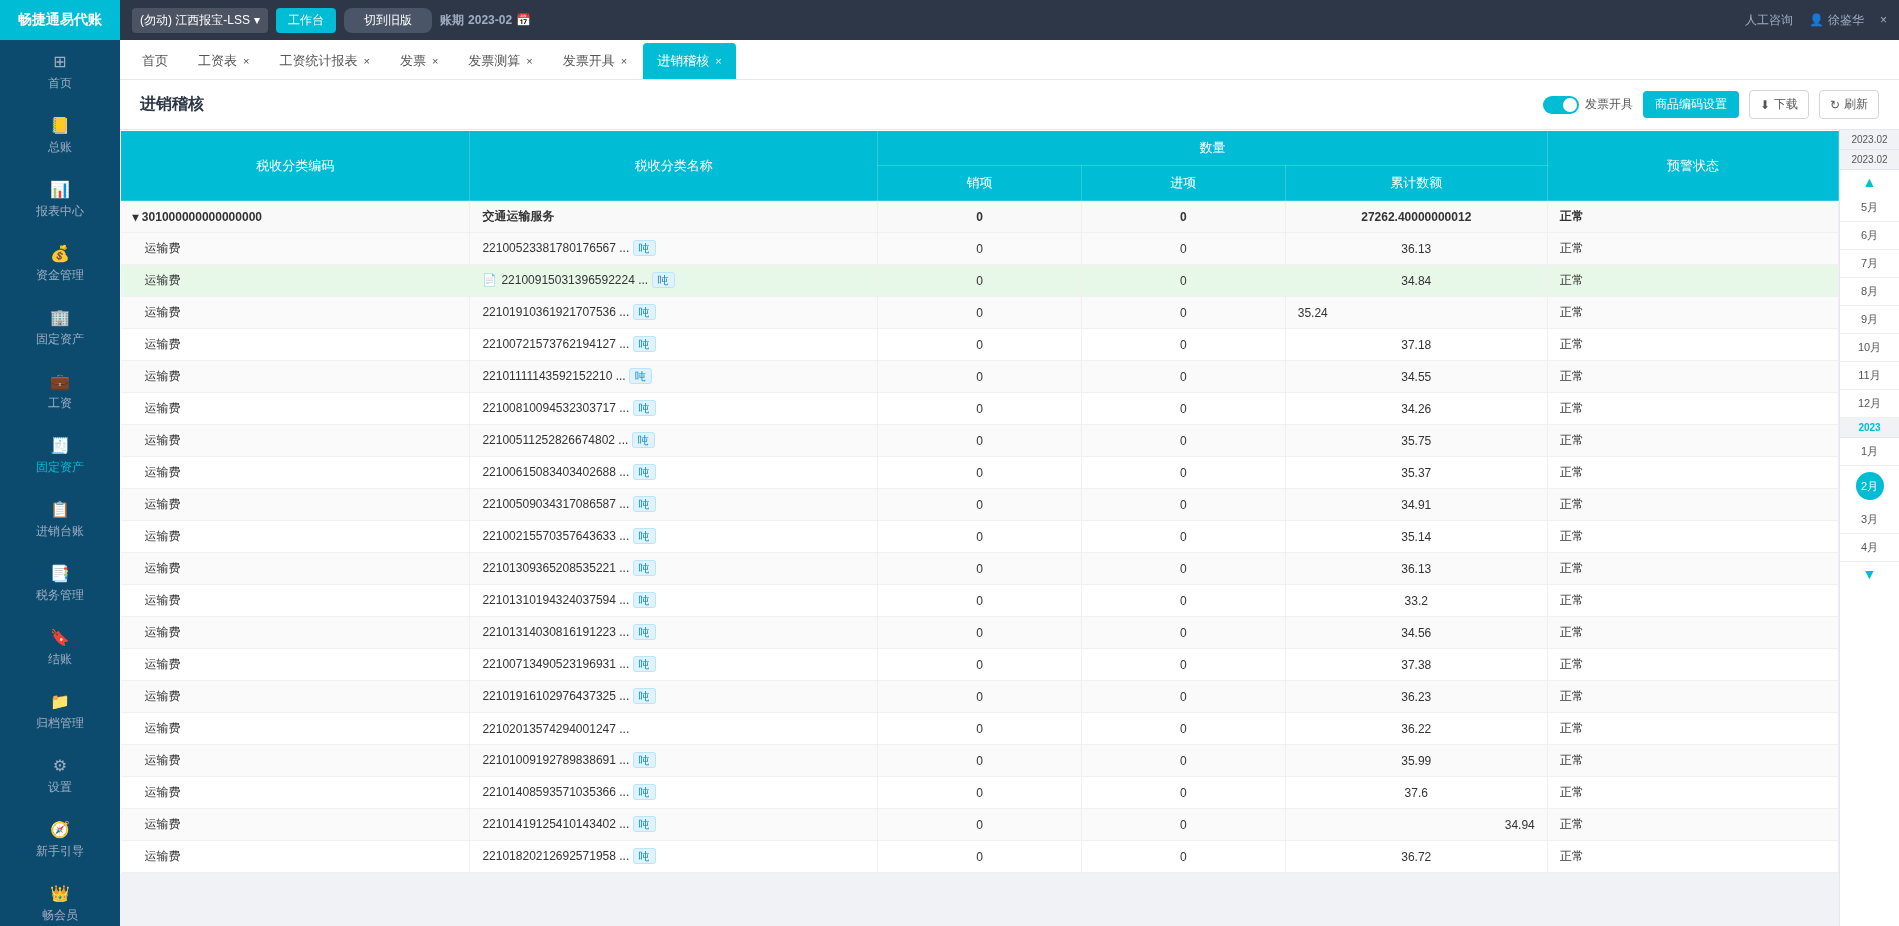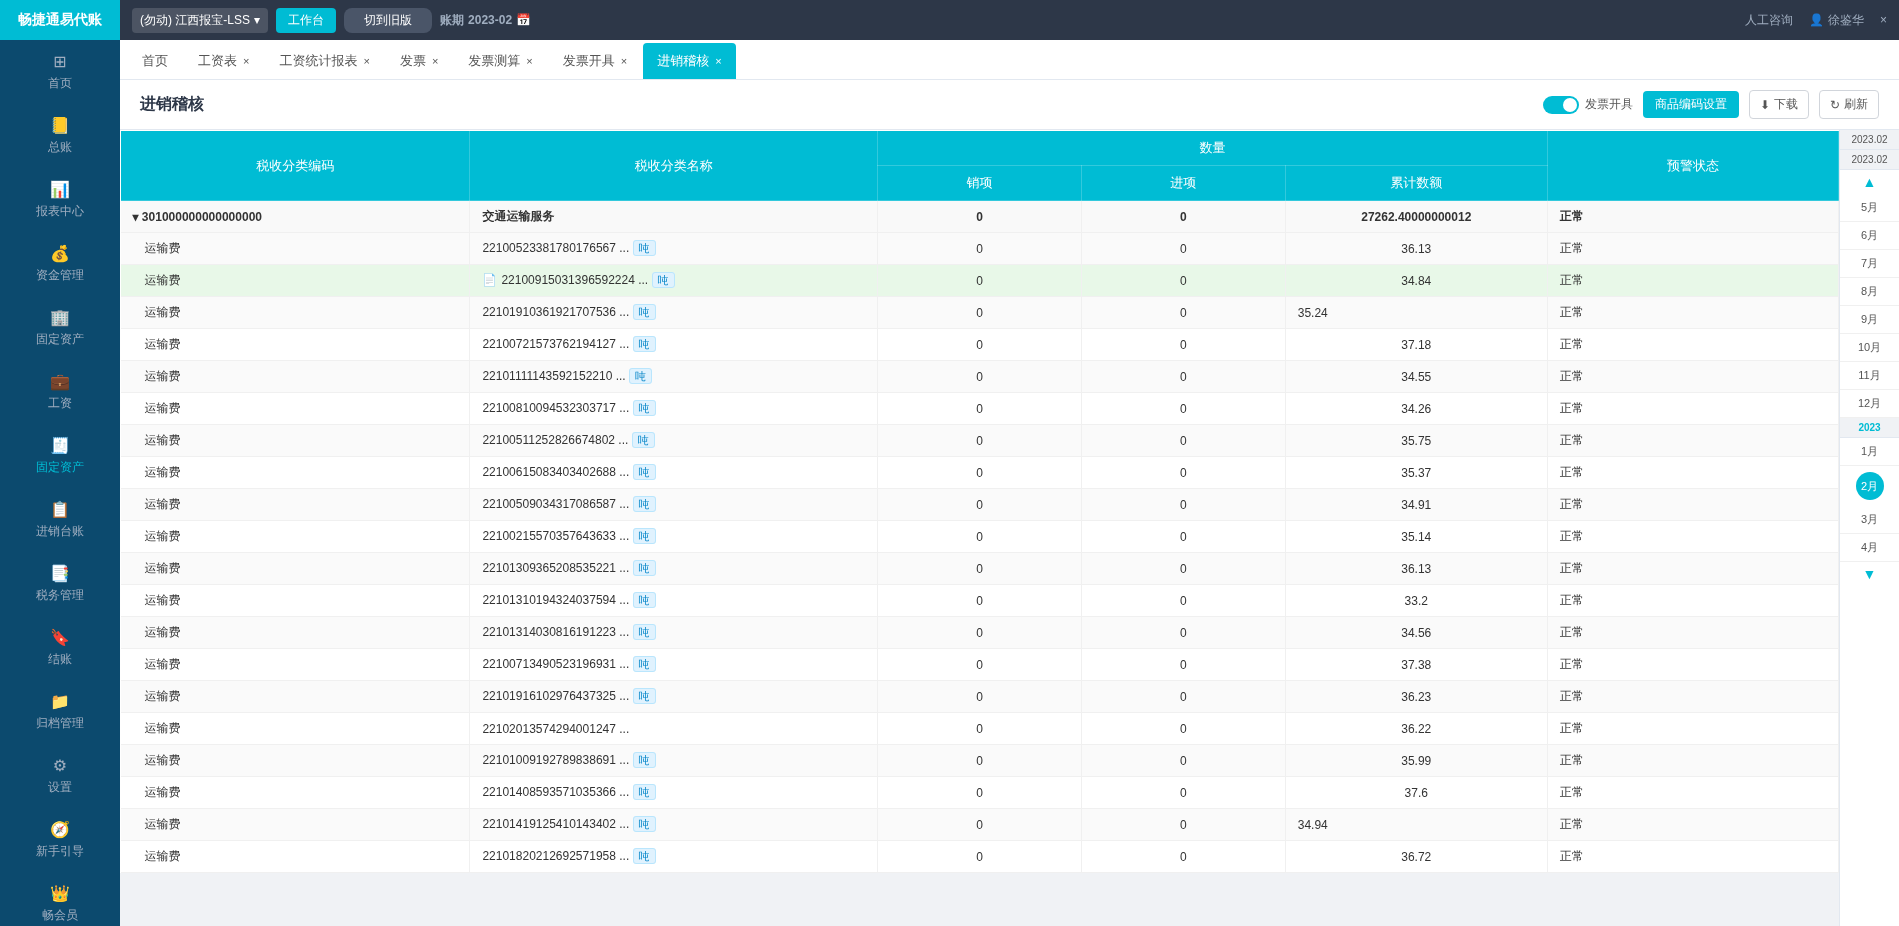--- a/index.html
+++ b/index.html
@@ -587,21 +587,21 @@
         <td style="text-align:center;">0</td>
         <td style="text-align:center;">0</td>
         <td style="text-align:center;">37.6</td>
         <td>正常</td>
       </tr>
             <tr>
         <td class="child-indent">运输费</td>
         <td>22101419125410143402 ... <span class="tag-wufa">吨</span></td>
         <td style="text-align:center;">0</td>
         <td style="text-align:center;">0</td>
-        <td style="text-align:left;">34.94</td>
+        <td style="text-align:right;">34.94</td>
         <td>正常</td>
       </tr>
             <tr>
         <td class="child-indent">运输费</td>
         <td>22101820212692571958 ... <span class="tag-wufa">吨</span></td>
         <td style="text-align:center;">0</td>
         <td style="text-align:center;">0</td>
         <td style="text-align:center;">36.72</td>
         <td>正常</td>
       </tr>

